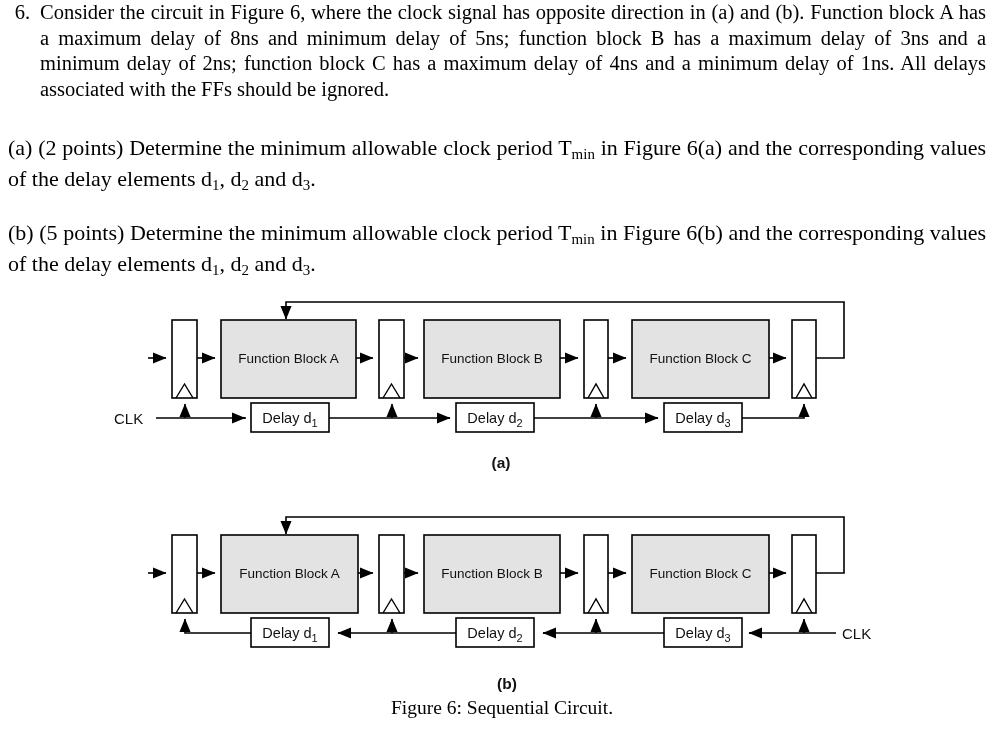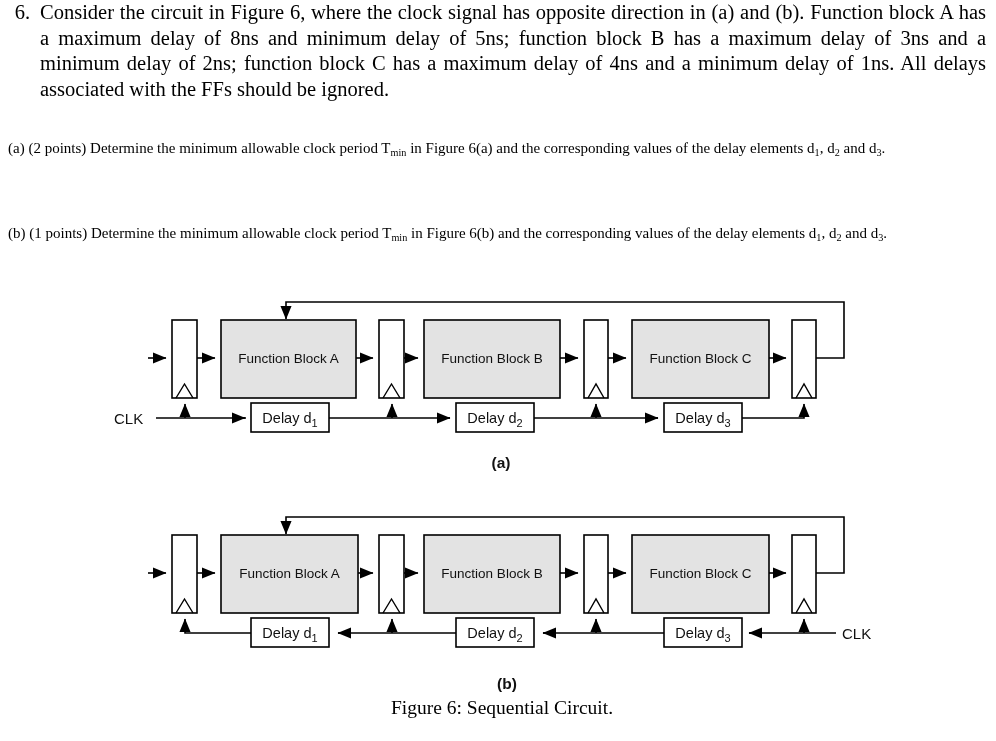--- a/index.html
+++ b/index.html
@@ -42,21 +42,21 @@
     font-size: 20.5px;
     line-height: 25.6px;
     text-align: justify;
     text-justify: inter-word;
     font-family: Liberation Serif, serif;
   }
   .para {
     position: absolute;
     left: 8px;
     width: 978px;
-    font-size: 15px;
+    font-size: 22px;
     line-height: 28.8px;
     text-align: justify;
     text-justify: inter-word;
   }
   .para-a { top: 134px; }
   .para-b { top: 219px; }
   sub { font-size: 0.68em; vertical-align: baseline; position: relative; top: 0.28em; }
 
   
   .figure {
@@ -108,21 +108,21 @@
     <div class="q-num">6.</div>
     <div class="q-body">Consider the circuit in Figure 6, where the clock signal has opposite direction in (a) and (b). Function block A has a maximum delay of 8ns and minimum delay of 5ns; function block B has a maximum delay of 3ns and a minimum delay of 2ns; function block C has a maximum delay of 4ns and a minimum delay of 1ns. All delays associated with the FFs should be ignored.</div>
   </div>
 </div>
 
 <div class="para para-a">
   <span>(a) (2 points) Determine the minimum allowable clock period T</span><sub>min</sub><span> in Figure 6(a) and the corresponding values of the delay elements d</span><sub>1</sub><span>, d</span><sub>2</sub><span> and d</span><sub>3</sub><span>.</span>
 </div>
 
 <div class="para para-b">
-  <span>(b) (1 points) Determine the minimum allowable clock period T</span><sub>min</sub><span> in Figure 6(b) and the corresponding values of the delay elements d</span><sub>1</sub><span>, d</span><sub>2</sub><span> and d</span><sub>3</sub><span>.</span>
+  <span>(b) (5 points) Determine the minimum allowable clock period T</span><sub>min</sub><span> in Figure 6(b) and the corresponding values of the delay elements d</span><sub>1</sub><span>, d</span><sub>2</sub><span> and d</span><sub>3</sub><span>.</span>
 </div>
 
 <div class="figure">
 <svg class="svg-stage" width="996" height="455" viewBox="0 0 996 455" xmlns="http://www.w3.org/2000/svg">
   <defs>
     <marker id="arrR" markerWidth="9" markerHeight="9" refX="8.2" refY="4.5" orient="auto">
       <path d="M0,1 L8.5,4.5 L0,8 z" fill="#000"></path>
     </marker>
     <marker id="arrD" markerWidth="9" markerHeight="9" refX="8.2" refY="4.5" orient="auto">
       <path d="M0,1 L8.5,4.5 L0,8 z" fill="#000"></path>

